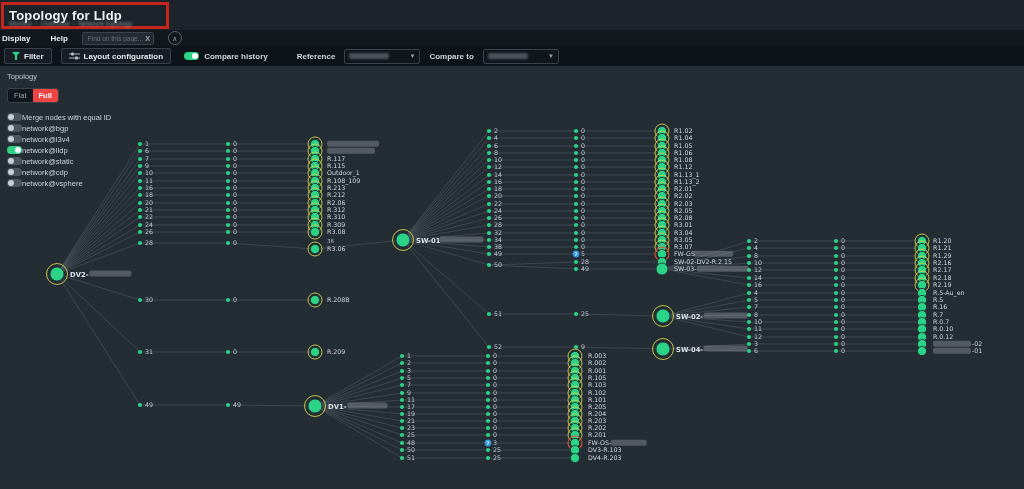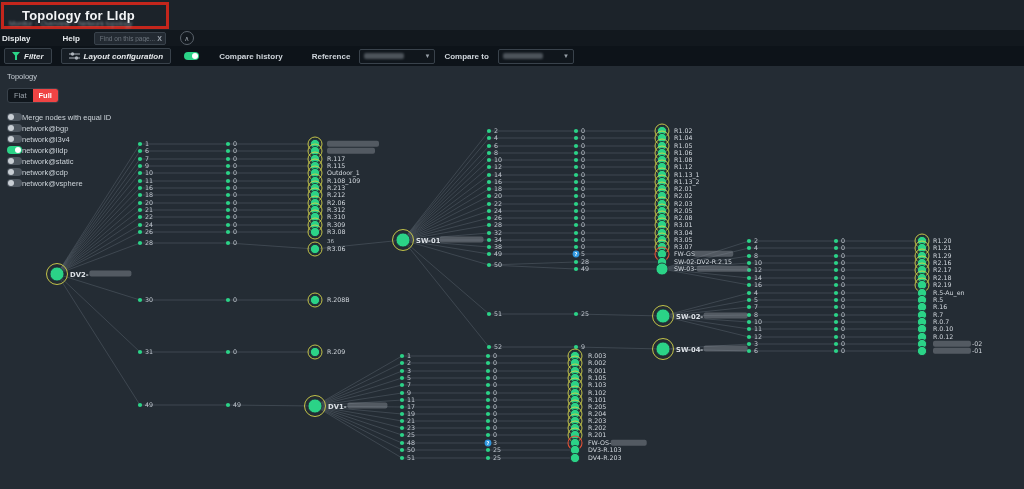--- a/index.html
+++ b/index.html
@@ -6,38 +6,38 @@
   body{width:1024px;height:489px;position:relative;overflow:hidden;
        background:#242c34;font-family:"Liberation Sans",sans-serif;}
 
   
   .strip{position:absolute;left:0;right:0;}
   .titlebar{top:0;height:30px;background:#1c232a;}
   .menubar{top:30px;height:16px;background:#12181e;display:flex;align-items:center;}
   .toolbar{top:46px;height:20px;background:#0d1319;display:flex;align-items:center;gap:9px;padding-left:4px;}
 
   .title-box{position:absolute;left:1px;top:2px;border:3px solid #c4261c;background:#1c232a;
-             padding:1px 8px 2px 18px;min-width:168px;box-sizing:border-box;}
+             padding:1px 8px 2px 5px;min-width:168px;box-sizing:border-box;}
   .title-box span{font-size:13px;font-weight:bold;color:#f2f4f6;letter-spacing:.2px;}
   .breadcrumb{position:absolute;left:9px;top:20px;font-size:7px;color:#99a1a9;filter:blur(1.1px);opacity:.85;}
   .breadcrumb .sep{margin:0 3px;color:#7c848c;}
 
   .menu-item{font-size:8px;font-weight:bold;color:#e8ebee;margin-left:2px;cursor:default;}
-  .menu-item + .menu-item{margin-left:32px;text-align:right;}
+  .menu-item + .menu-item{margin-left:20px;text-align:right;}
   .searchbox{margin-left:14px;width:64px;height:11px;background:#232a32;border:1px solid #39424b;
              border-radius:2px;display:flex;align-items:center;padding:0 3px;}
   .searchbox input{flex:1;min-width:0;background:transparent;border:none;outline:none;
                    font-size:6.5px;color:#aab1b9;font-family:"Liberation Sans",sans-serif;}
   .searchbox input::placeholder{color:#6d757e;}
   .search-x{font-size:7px;color:#9aa2ab;font-weight:bold;cursor:default;}
   .circle-btn{margin-left:14px;width:12px;height:12px;border:1px solid #5a626b;border-radius:50%;
               display:flex;align-items:center;justify-content:center;font-size:7px;color:#9aa1a9;line-height:1;}
 
   .tb-btn{height:14px;background:#161d24;border:1px solid #39424b;border-radius:2px;
-          display:flex;align-items:center;gap:4px;padding:0 7px;font-size:8px;font-weight:bold;color:#e6e9ec;font-style:italic;}
+          display:flex;align-items:center;gap:4px;padding:0 7px;font-size:8px;font-weight:bold;color:#e6e9ec;}
   .tb-label{font-size:8px;font-weight:bold;color:#cfd5db;}
   .tb-select{width:66px;height:13px;background:#10161c;border:1px solid #39424b;border-radius:2px;
              display:flex;align-items:center;justify-content:space-between;padding:0 4px;}
   .tb-select .caret{font-size:6px;color:#98a0a8;}
   .smudge-html{width:40px;height:6px;border-radius:2px;background:#7e858d;opacity:.55;filter:blur(1px);}
   .pill{width:15px;height:8px;border-radius:4px;position:relative;display:inline-block;flex:none;}
   .pill .knob{position:absolute;top:1px;width:6px;height:6px;border-radius:50%;}
   .pill.on{background:#2bd387;}  .pill.on .knob{right:1px;background:#ffffff;}
   .pill.off{background:#4d565f;} .pill.off .knob{left:1px;background:#c9cfd5;}
 
@@ -818,21 +818,21 @@
   </div>
   <div class="tb-btn">
     <svg width="11" height="8" viewBox="0 0 11 8">
       <line x1="0" y1="2" x2="11" y2="2" stroke="#aeb5bc" stroke-width="1"></line>
         <circle cx="3.5" cy="2" r="1.7" fill="#aeb5bc"></circle>
       <line x1="0" y1="6" x2="11" y2="6" stroke="#aeb5bc" stroke-width="1"></line>
         <circle cx="7.5" cy="6" r="1.7" fill="#aeb5bc"></circle>
     </svg>
     <span>Layout configuration</span>
   </div>
-  <div style="display:flex;align-items:center;gap:20px;margin-left:4px;">
+  <div style="display:flex;align-items:center;gap:5px;margin-left:4px;">
     <span class="pill on">
         <span class="knob"></span>
       </span>
     <span class="tb-label">Compare history</span>
   </div>
   <span class="tb-label" style="margin-left:20px;">Reference</span>
   <div class="tb-select">
     <span class="smudge-html"></span>
     <span class="caret">▼</span>
   </div>

